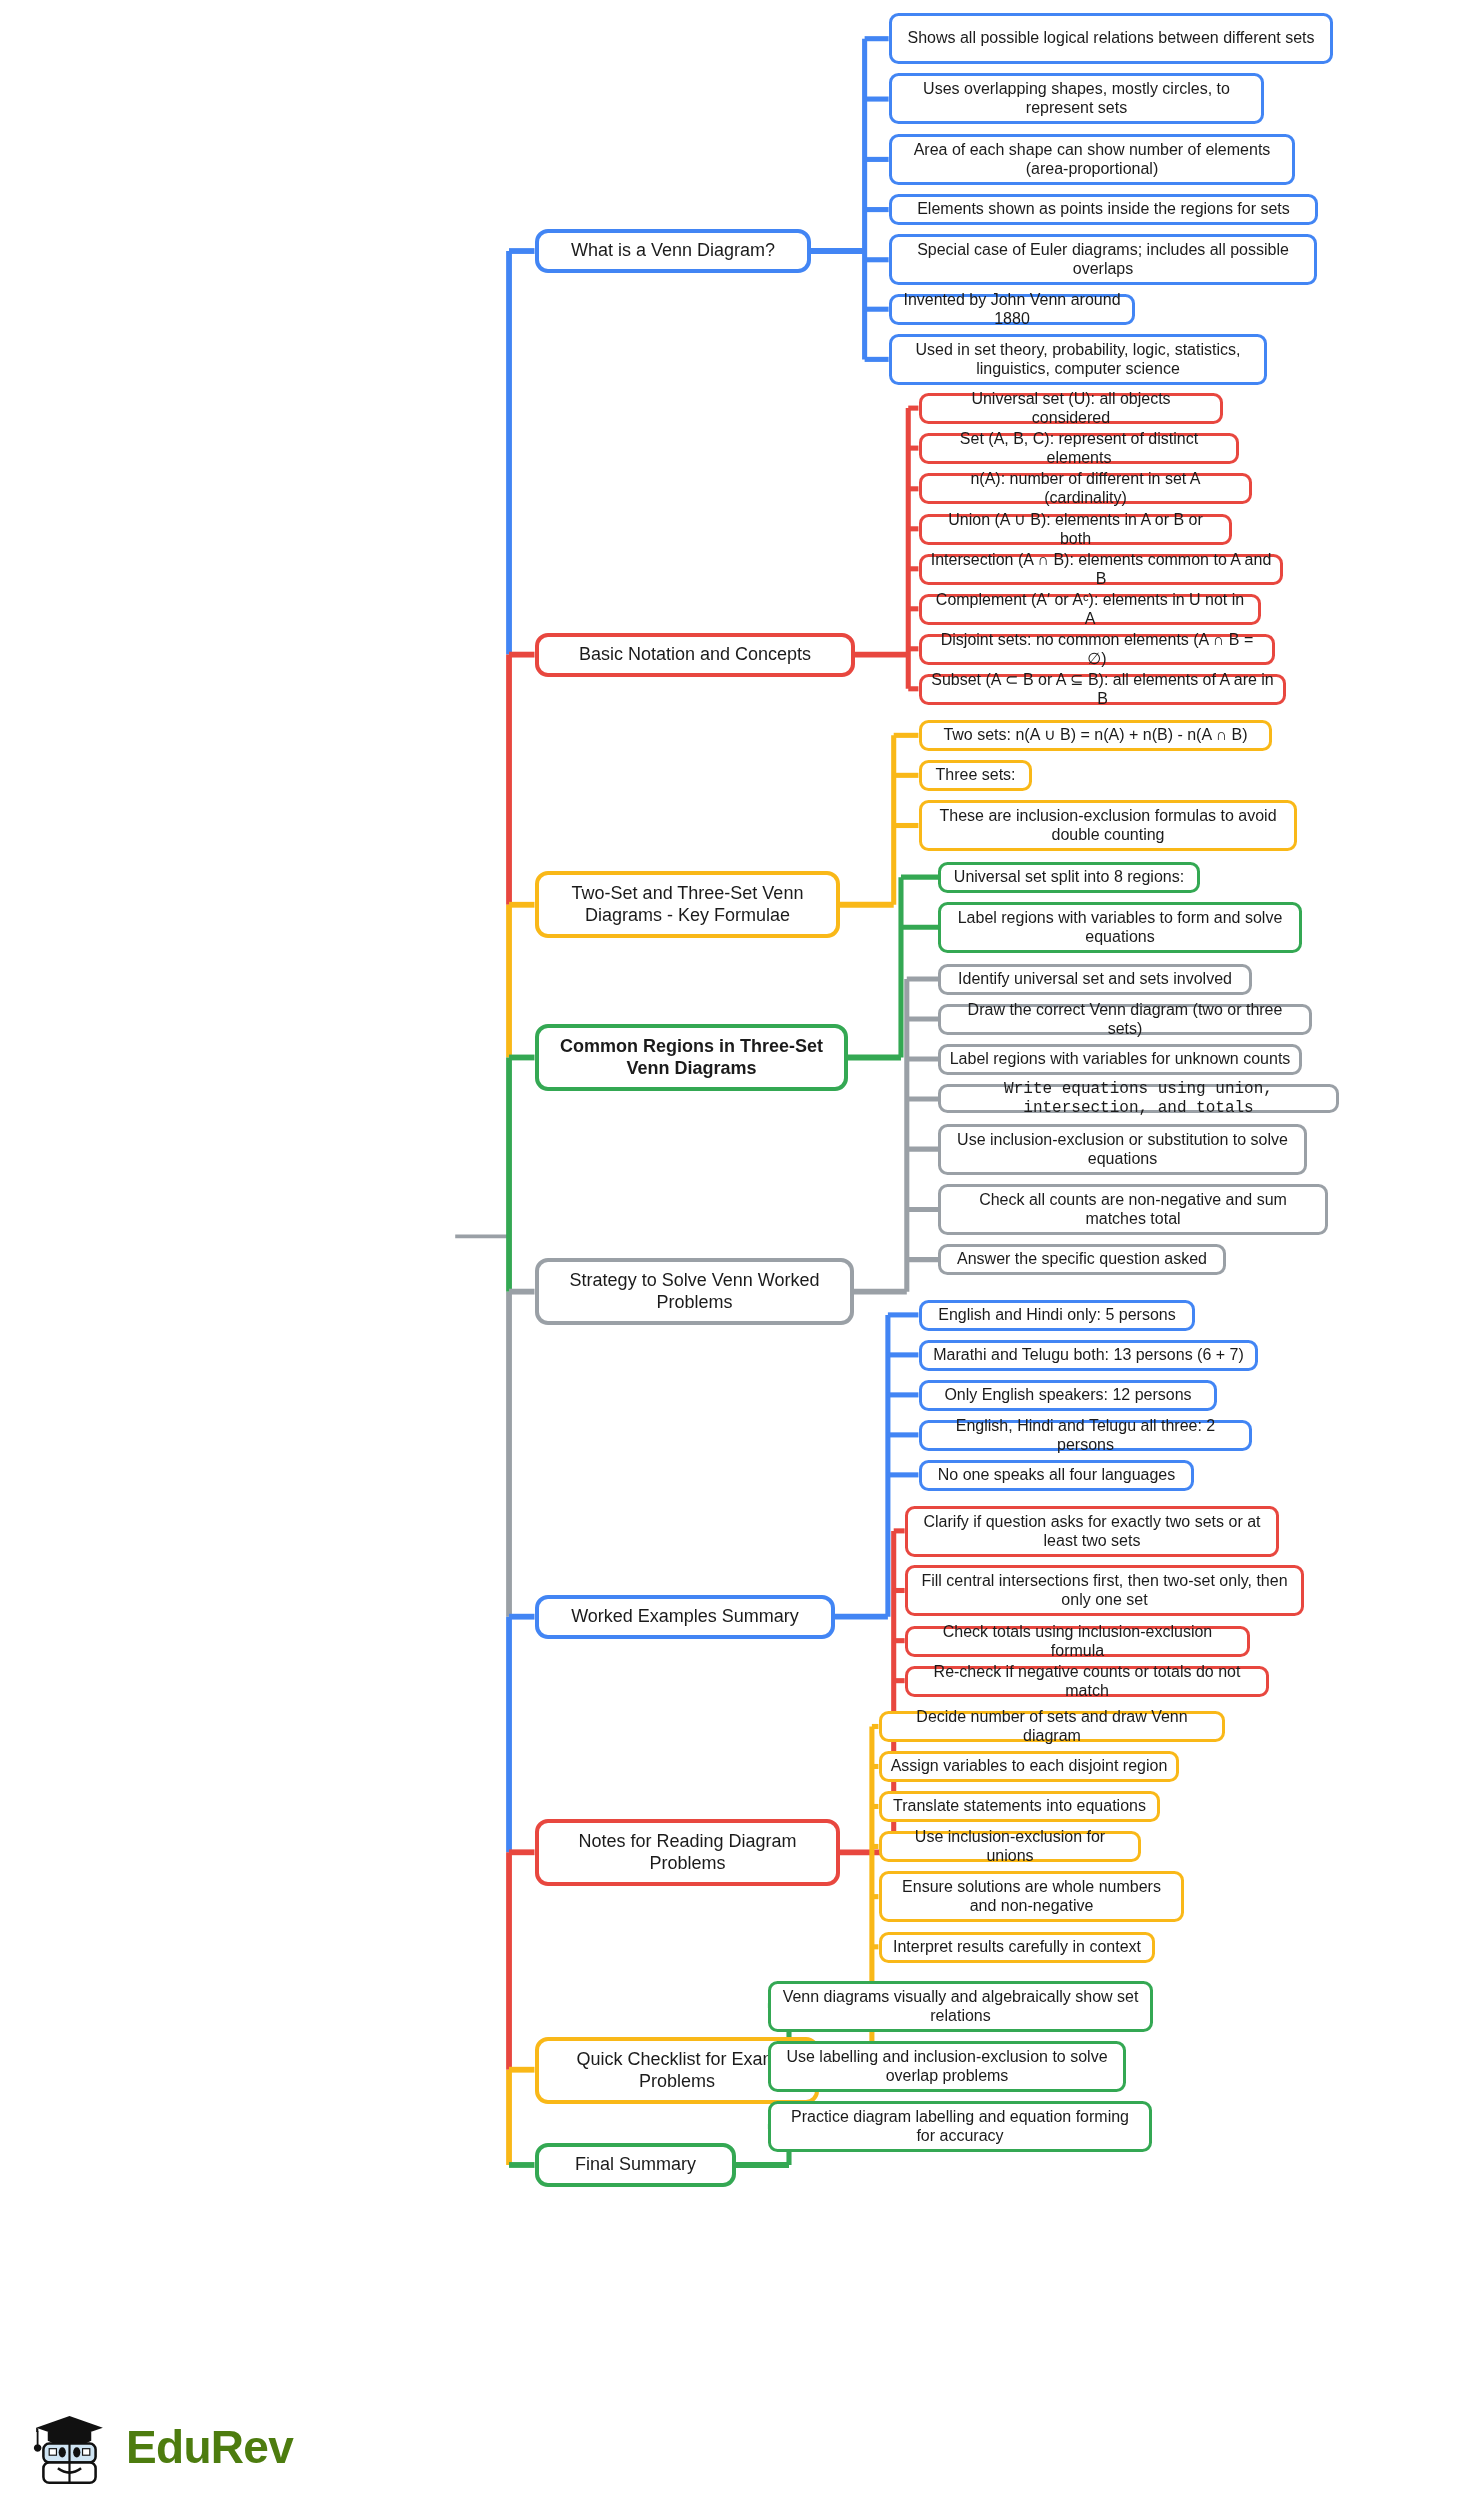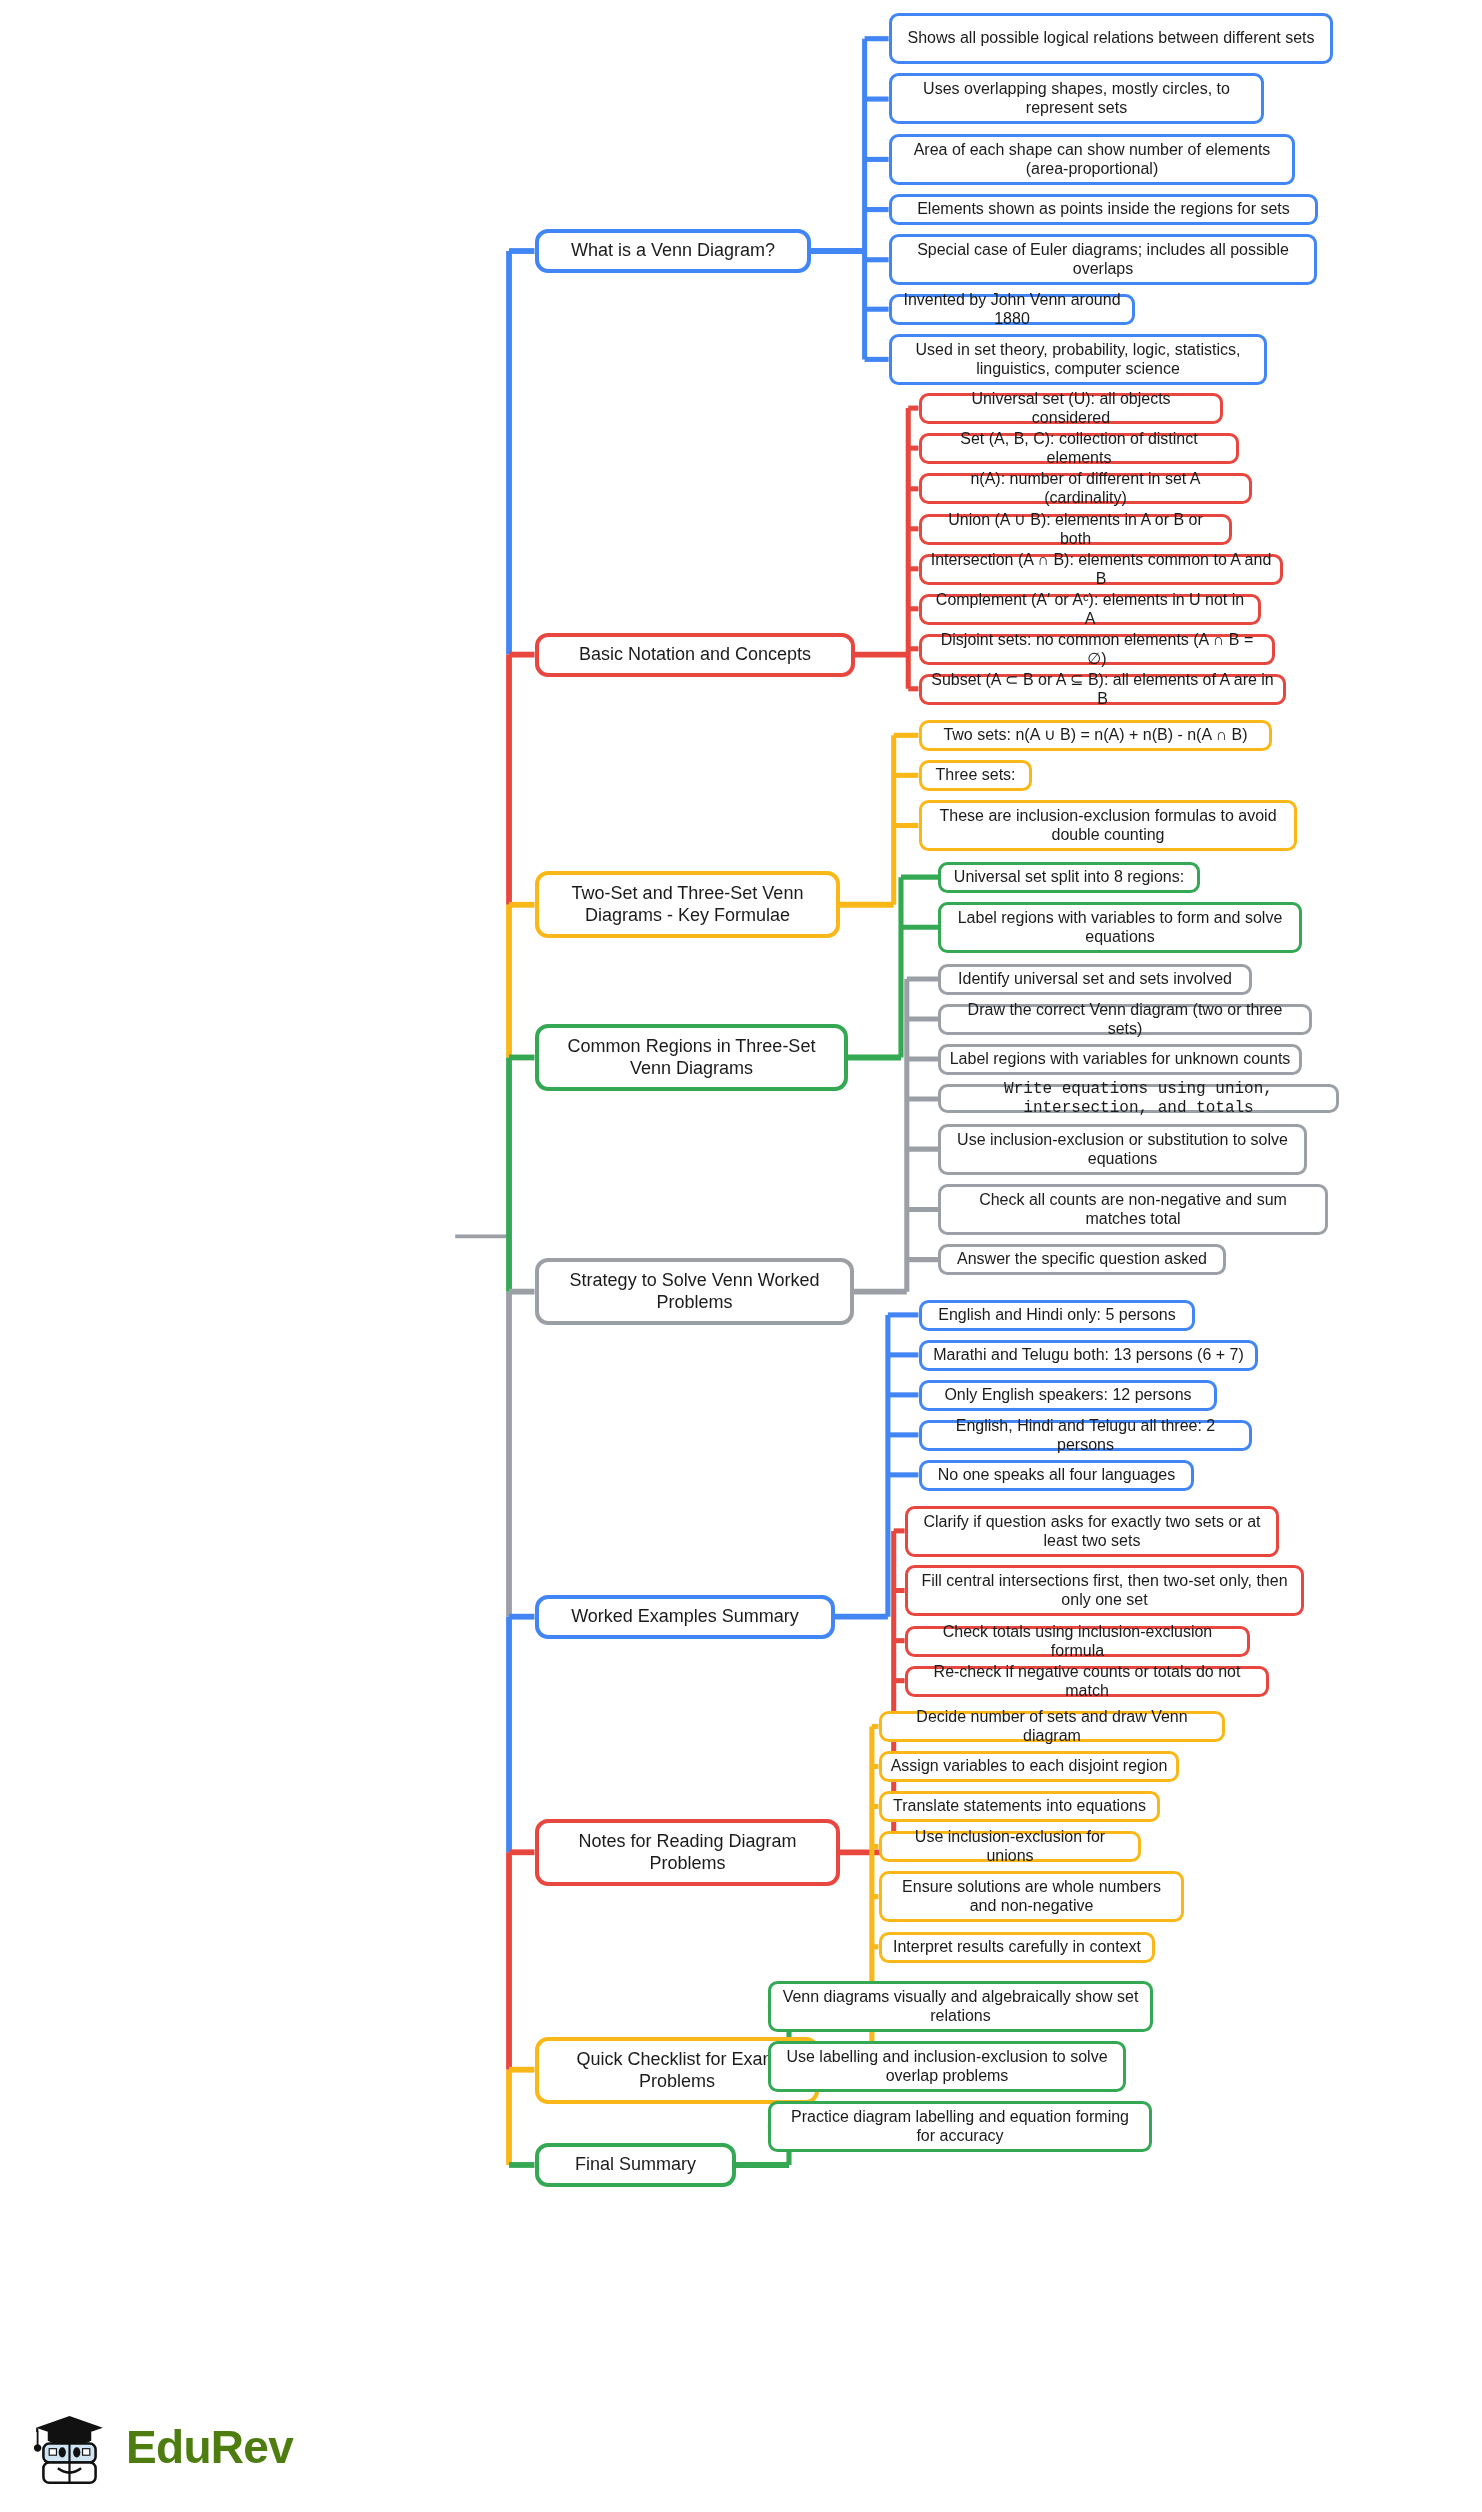--- a/index.html
+++ b/index.html
@@ -202,21 +202,21 @@
       <div class="node leaf-node c-blue" style="left: 889px; top: 334px; width: 378px; height: 51px;">
         <span>Used in set theory, probability, logic, statistics, linguistics, computer science</span>
       </div>
       <div class="node topic-node c-red" style="left: 535px; top: 633px; width: 320px; height: 44px;">
         <span>Basic Notation and Concepts</span>
       </div>
       <div class="node leaf-node c-red" style="left: 919px; top: 393px; width: 304px; height: 31px;">
         <span>Universal set (U): all objects considered</span>
       </div>
       <div class="node leaf-node c-red" style="left: 919px; top: 433px; width: 320px; height: 31px;">
-        <span>Set (A, B, C): collection of distinct elements</span>
+        <span>Set (A, B, C): represent of distinct elements</span>
       </div>
       <div class="node leaf-node c-red" style="left: 919px; top: 473px; width: 333px; height: 31px;">
         <span>n(A): number of different in set A (cardinality)</span>
       </div>
       <div class="node leaf-node c-red" style="left: 919px; top: 514px; width: 313px; height: 31px;">
         <span>Union (A ∪ B): elements in A or B or both</span>
       </div>
       <div class="node leaf-node c-red" style="left: 919px; top: 554px; width: 364px; height: 31px;">
         <span>Intersection (A ∩ B): elements common to A and B</span>
       </div>
@@ -234,21 +234,21 @@
       </div>
       <div class="node leaf-node c-yellow" style="left: 919px; top: 720px; width: 353px; height: 31px;">
         <span>Two sets: n(A ∪ B) = n(A) + n(B) - n(A ∩ B)</span>
       </div>
       <div class="node leaf-node c-yellow" style="left: 919px; top: 760px; width: 113px; height: 31px;">
         <span>Three sets:</span>
       </div>
       <div class="node leaf-node c-yellow" style="left: 919px; top: 800px; width: 378px; height: 51px;">
         <span>These are inclusion-exclusion formulas to avoid double counting</span>
       </div>
-      <div class="node topic-node c-green" style="left: 535px; top: 1024px; width: 313px; height: 67px;">
+      <div class="node topic-node c-green" style="left: 535px; top: 1024px; width: 313px; height: 67px; font-weight: bold;">
         <span>Common Regions in Three-Set Venn Diagrams</span>
       </div>
       <div class="node leaf-node c-green" style="left: 938px; top: 862px; width: 262px; height: 31px;">
         <span>Universal set split into 8 regions:</span>
       </div>
       <div class="node leaf-node c-green" style="left: 938px; top: 902px; width: 364px; height: 51px;">
         <span>Label regions with variables to form and solve equations</span>
       </div>
       <div class="node topic-node c-gray" style="left: 535px; top: 1258px; width: 319px; height: 67px;">
         <span>Strategy to Solve Venn Worked Problems</span>

